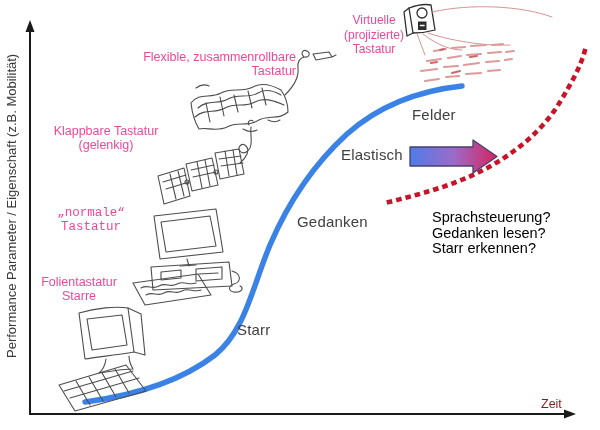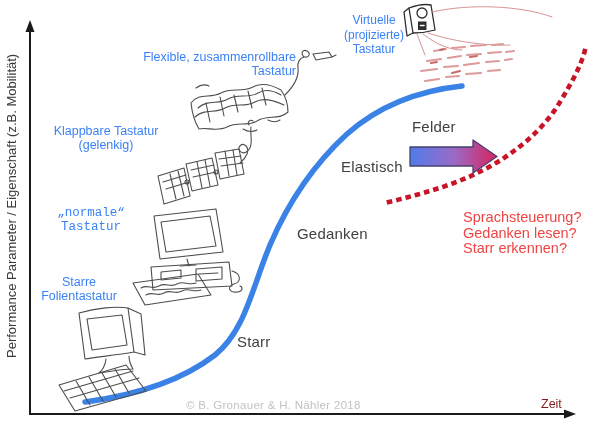--- a/index.html
+++ b/index.html
@@ -1,24 +1,24 @@
 <!DOCTYPE html>
 <html><head>
 <meta charset="utf-8">
 <style>
   html,body{margin:0;padding:0;background:#ffffff;}
   #stage{
     position:relative;width:600px;height:430px;background:#ffffff;overflow:hidden;
     font-family:"Liberation Sans", sans-serif;color:#3a3a3a;
   }
   #sketch-layer{position:absolute;left:0;top:0;width:600px;height:430px;}
-  .lbl{position:absolute;line-height:14px;font-size:12.5px;color:#3b82f6;}
+  .lbl{position:absolute;line-height:14px;font-size:12.5px;color:#ec4899;}
   .lbl.centered{text-align:center;}
-  .stage-lbl{position:absolute;font-size:15px;color:#3f3f3f;letter-spacing:.2px;margin-top:12px;}
-  .questions{position:absolute;left:432px;top:210px;font-size:14.5px;line-height:15.5px;color:#ef4444;margin-left:31px;}
+  .stage-lbl{position:absolute;font-size:15px;color:#3f3f3f;letter-spacing:.2px;}
+  .questions{position:absolute;left:432px;top:210px;font-size:14.5px;line-height:15.5px;color:#000000;}
   .ylabel{
     position:absolute;left:4px;top:30px;height:352px;display:flex;align-items:center;justify-content:center;
     writing-mode:vertical-rl;transform:rotate(180deg);font-size:13px;color:#3a3a3a;white-space:nowrap;
   }
   .xlabel{position:absolute;left:541px;top:397px;font-size:12.5px;color:#7f1d1d;}
   .copyright{position:absolute;left:186px;top:399px;font-size:11.5px;color:#c2c2c2;letter-spacing:.3px;}
   .virt{line-height:14.5px;font-size:12px;}
 </style>
 </head>
 <body>
@@ -119,22 +119,22 @@
       <g stroke="#c96a6a" stroke-width="2">
         <path d="M431,63 L437,62 M470,57 L477,56 M452,73 L460,71 M440,50 L444,49"></path>
       </g>
     </g>
   </svg>
 
   <div class="ylabel">Performance Parameter / Eigenschaft (z.B. Mobilität)</div>
   <div class="xlabel">Zeit</div>
 
   <div class="lbl centered" style="left:9px;top:275px;width:140px;">
+    <div>Folientastatur</div>
     <div>Starre</div>
-    <div>Folientastatur</div>
   </div>
   <div class="lbl centered" style="left:31px;top:206px;width:120px;font-family:Liberation Mono, monospace;">
     <div>„normale“</div>
     <div>Tastatur</div>
   </div>
   <div class="lbl centered" style="left:26px;top:124px;width:160px;">
     <div>Klappbare Tastatur</div>
     <div>(gelenkig)</div>
   </div>
   <div class="lbl centered" style="left:96px;top:50px;width:200px;text-align:right;">
@@ -151,15 +151,14 @@
   <div class="stage-lbl" style="left:297px;top:213px;">Gedanken</div>
   <div class="stage-lbl" style="left:341px;top:146px;">Elastisch</div>
   <div class="stage-lbl" style="left:412px;top:106px;">Felder</div>
 
   <div class="questions">
     <div>Sprachsteuerung?</div>
     <div>Gedanken lesen?</div>
     <div>Starr erkennen?</div>
   </div>
 
-  <div class="copyright">© B. Gronauer &amp; H. Nähler 2018</div>
 
 </div>
 
 </body></html>

